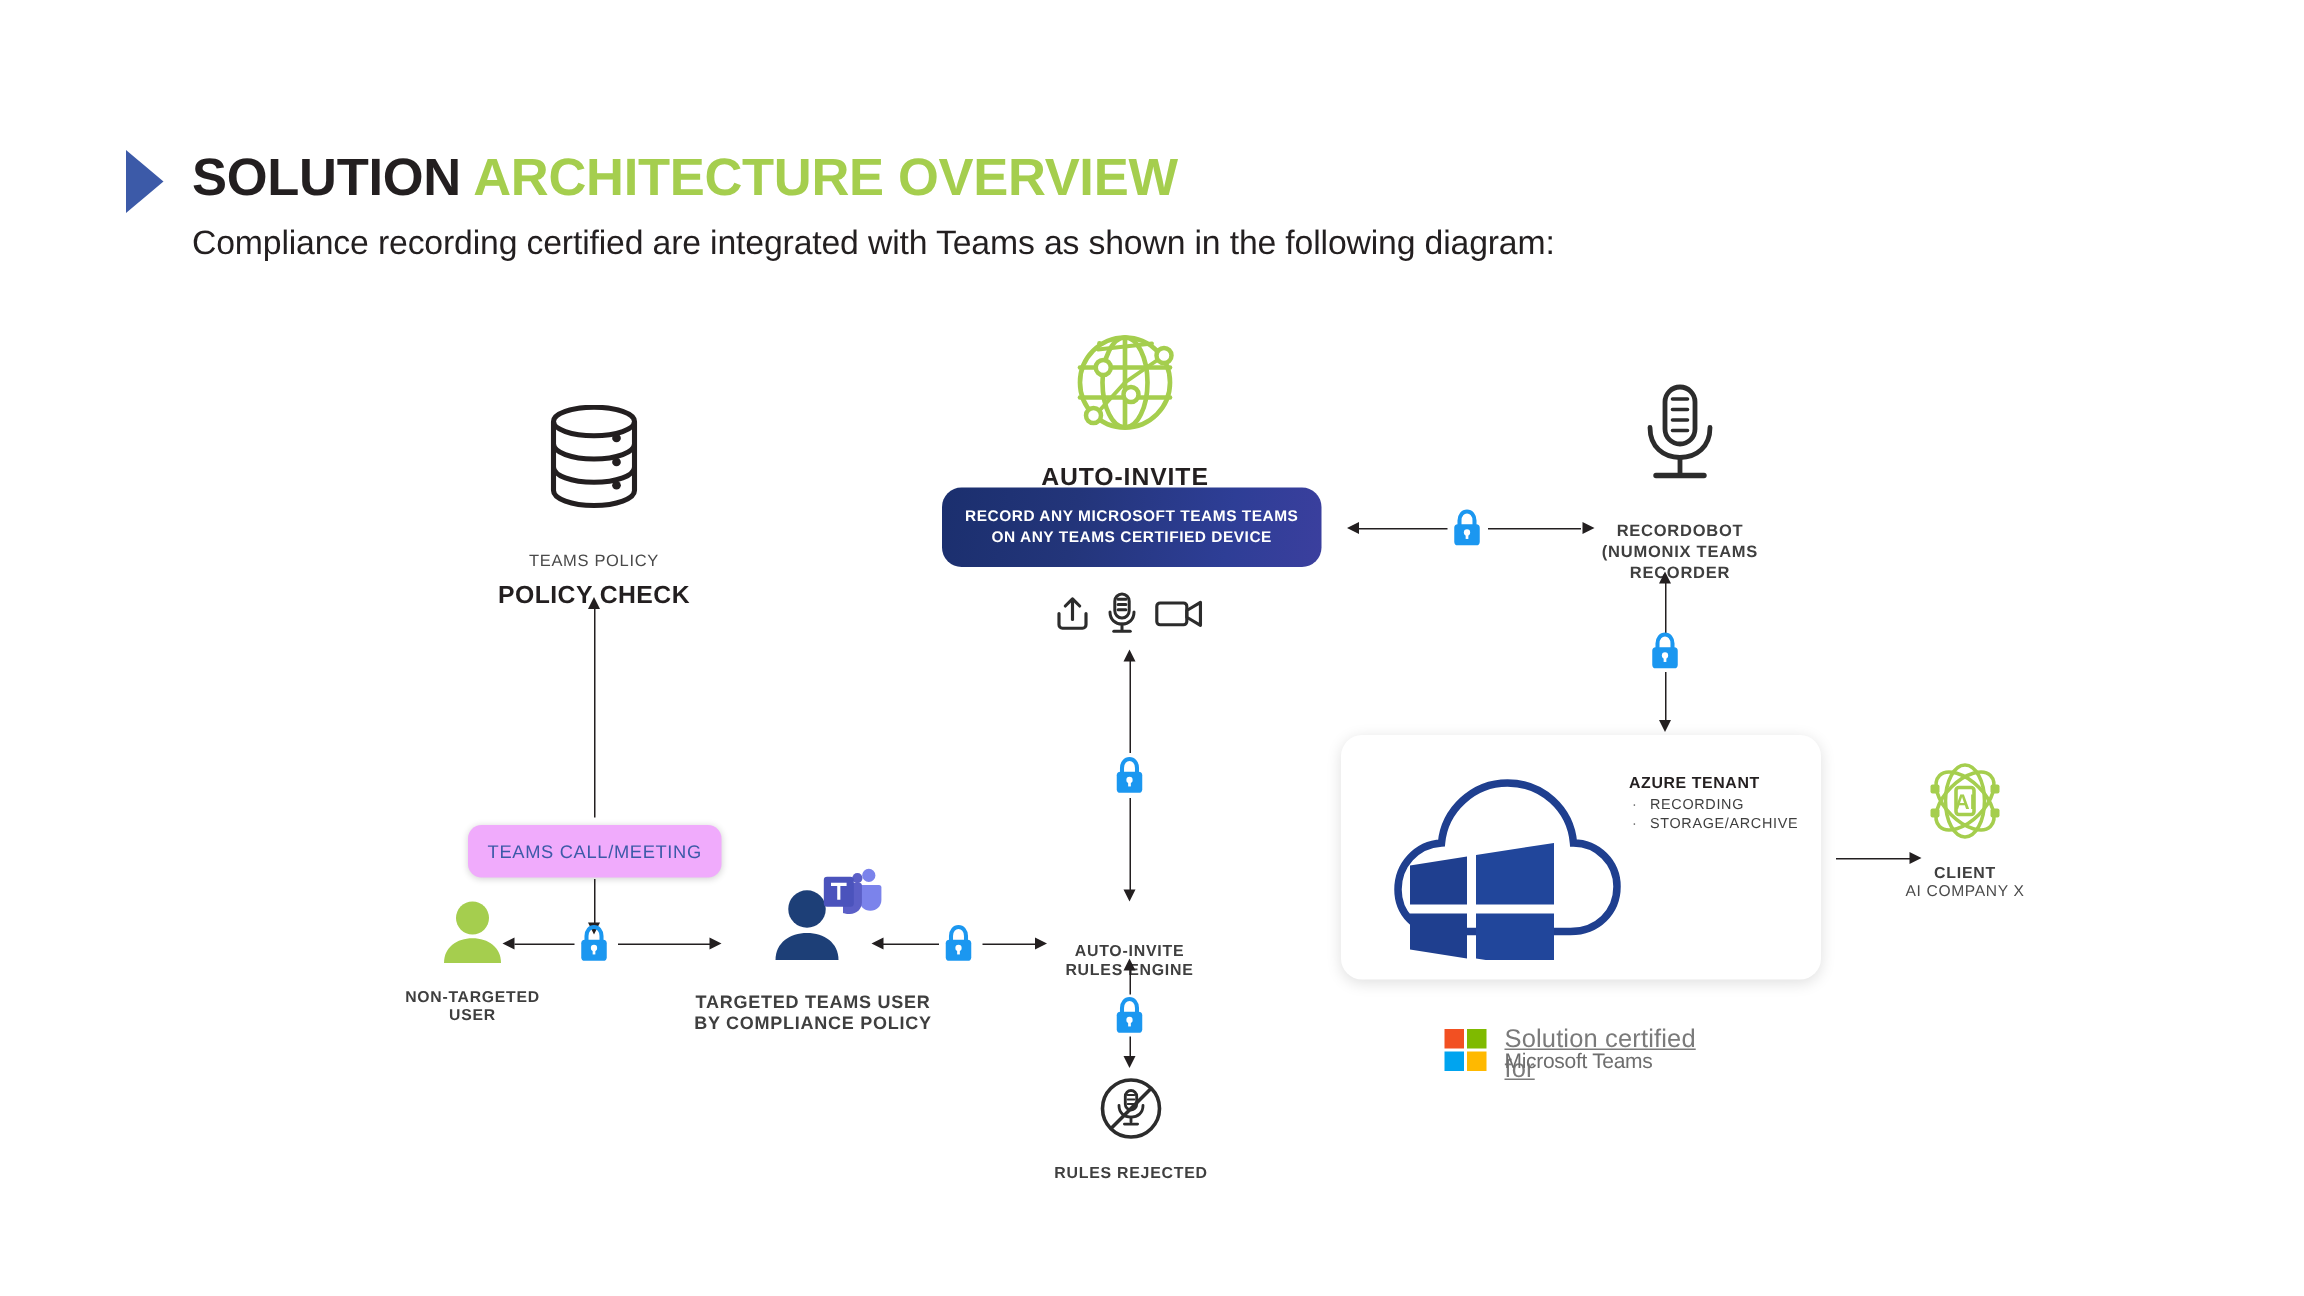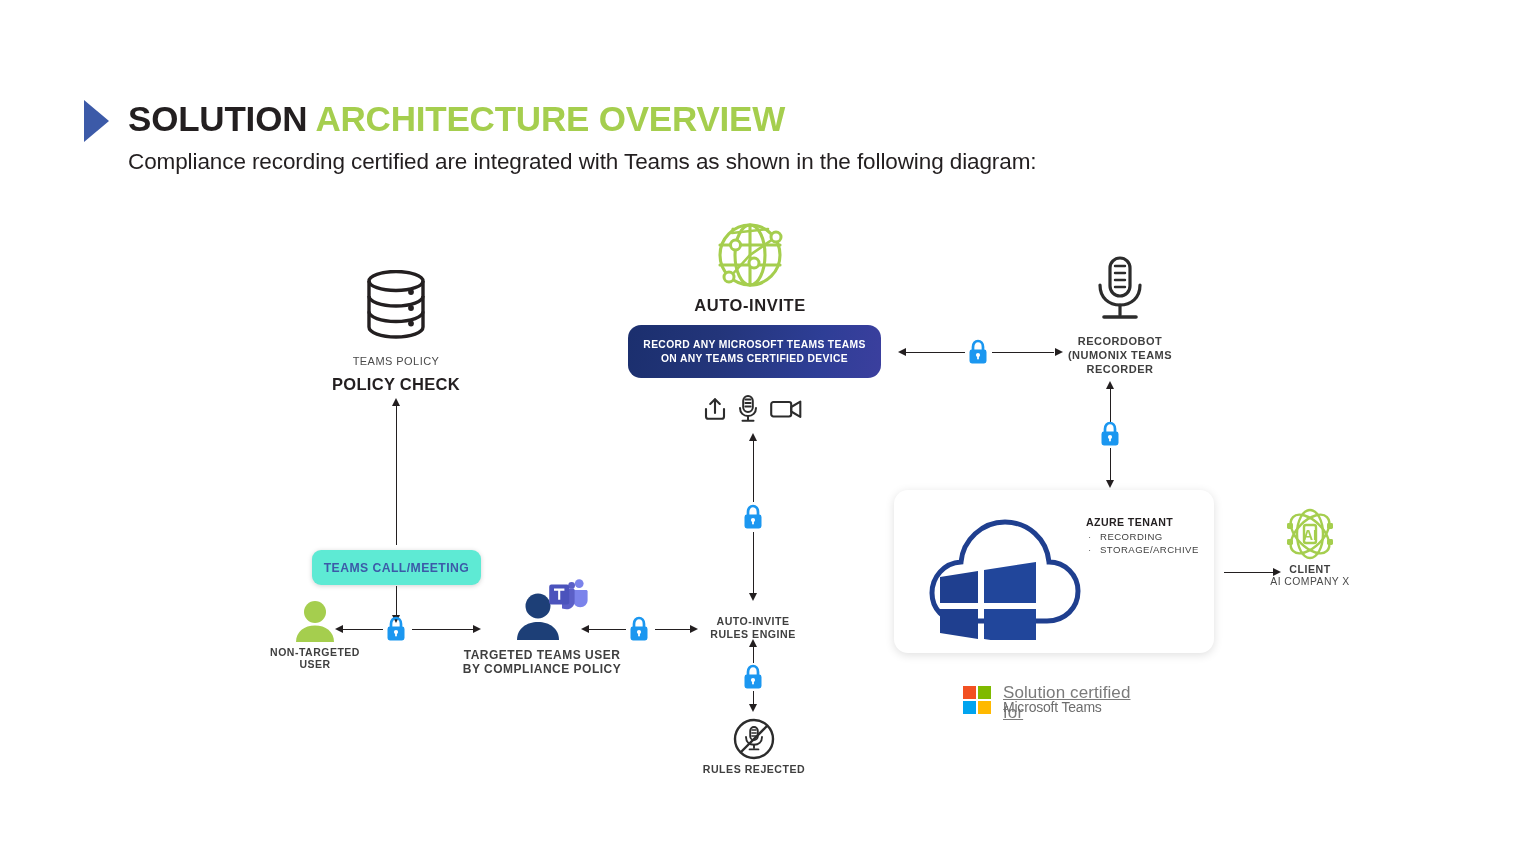--- a/index.html
+++ b/index.html
@@ -33,21 +33,21 @@
     position:absolute; left:128px; top:149px;
     font-size:22.5px; color:#231f20; white-space:nowrap;
     letter-spacing:-0.1px;
   }
 
   
   .node { position:absolute; }
   .caption {
     position:absolute; text-align:center;
     font-size:11px; font-weight:bold; letter-spacing:0.4px;
-    color:#3a3a3a; line-height:1.18; white-space:pre-line;
+    color:#3a3a3a; line-height:1.18; white-space:pre-line;margin-top:13px;
   }
   .caption.reg { font-weight:bold; color:#3f3f3f; letter-spacing:0.5px;}
   .caption.light { font-weight:normal; color:#4a4a4a; letter-spacing:0.45px;}
   .caption.big {
     font-size:16.5px; font-weight:bold; color:#231f20; letter-spacing:0.3px;
   }
 
   
   .line-h { position:absolute; height:0; border-top:1.6px solid #231f20; }
   .line-v { position:absolute; width:0; border-left:1.6px solid #231f20; }
@@ -66,24 +66,24 @@
     border-radius:13px;
     background:linear-gradient(100deg,#1b2f6e 0%, #23357a 35%, #2e3e96 75%, #3b3f9e 100%);
     color:#ffffff; display:flex; align-items:center; justify-content:center;
     text-align:center; font-size:10.3px; font-weight:bold; letter-spacing:0.35px;
     line-height:1.35;
   }
 
   
   #teams-call-pill {
     position:absolute; left:312px; top:550px; width:169px; height:35px;
-    background:#5eead4; border-radius:9px;
+    background:#f0abfc; border-radius:9px;
     box-shadow:0 1px 5px rgba(0,0,0,0.18);
     display:flex; align-items:center; justify-content:center;
-    color:#3c5aa8; font-size:12.2px; font-weight:bold; letter-spacing:0.45px;
+    color:#3c5aa8; font-size:12.2px; font-weight:normal; letter-spacing:0.45px;
   }
 
   
   #azure-card {
     position:absolute; left:894px; top:490px; width:320px; height:163px;
     background:#ffffff; border-radius:14px;
     box-shadow:0 2px 10px rgba(0,0,0,0.13);
   }
   #azure-title { position:absolute; left:1086px; top:516px; font-size:10.6px; font-weight:bold; color:#231f20; letter-spacing:0.4px;}
   .azure-bullet { position:absolute; font-size:9.6px; color:#3f3f3f; letter-spacing:0.45px; }

